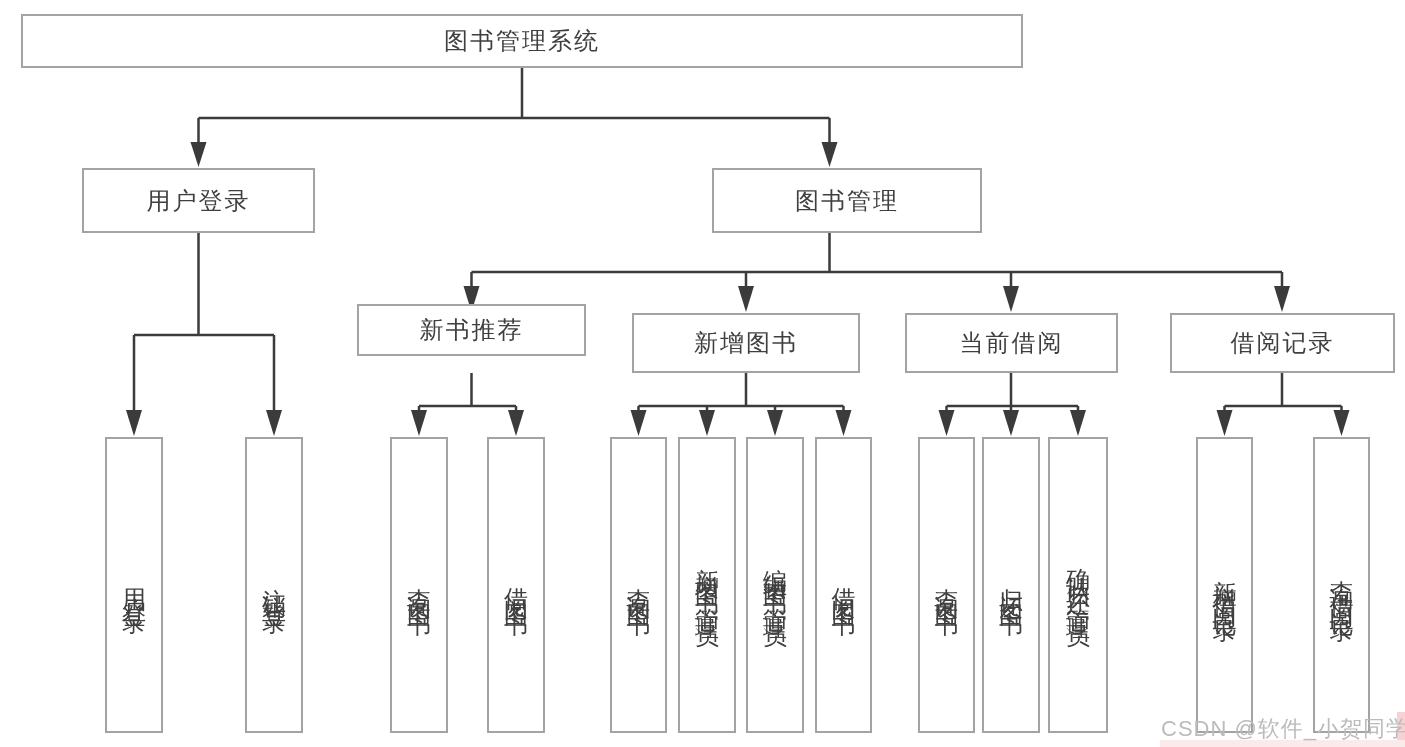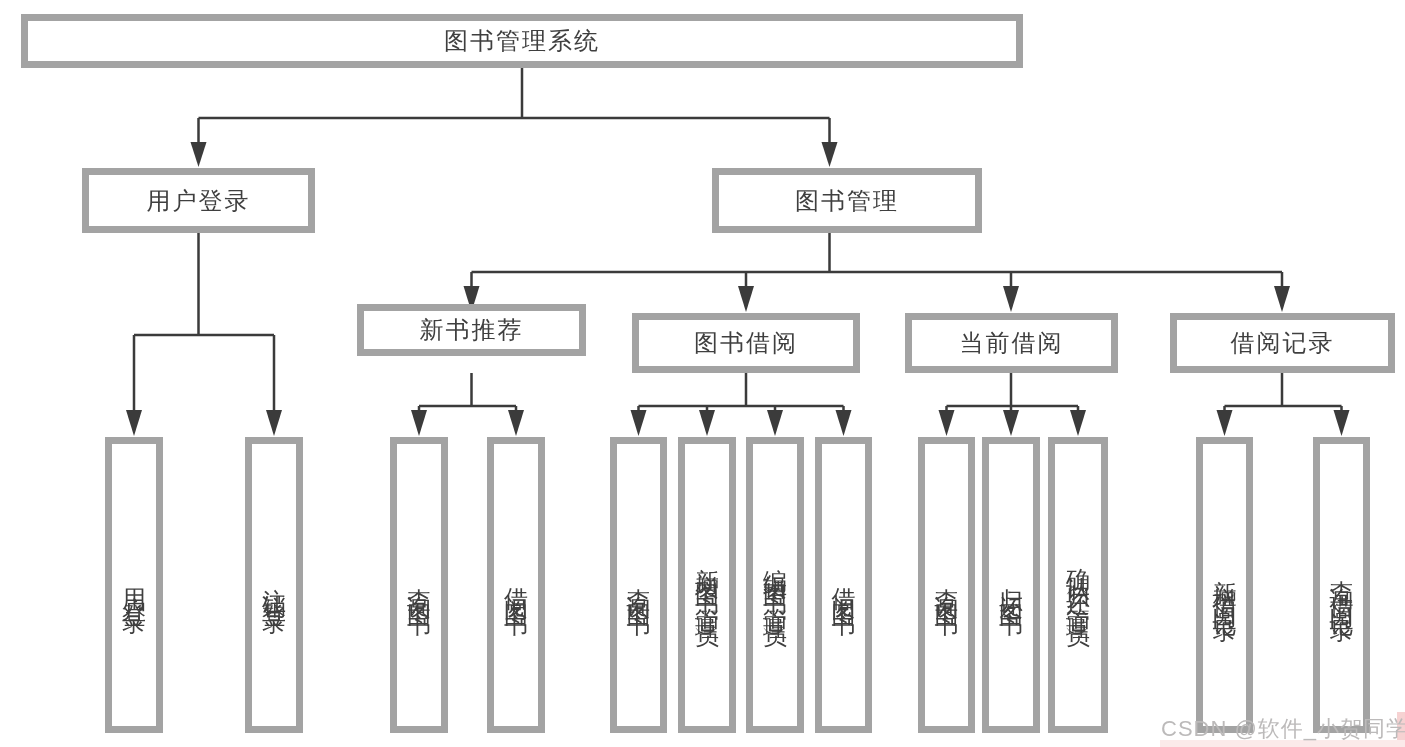--- a/index.html
+++ b/index.html
@@ -7,21 +7,21 @@
     position:relative;
     width:1405px;height:747px;
     background:#ffffff;
     font-family:"Liberation Sans","DejaVu Sans",sans-serif;
     overflow:hidden;
   }
   svg.connectors{position:absolute;left:0;top:0;z-index:1;}
   .box{
     position:absolute;
     box-sizing:border-box;
-    border:7px solid #a3a3a3;
+    border:2px solid #a3a3a3;
     background:#ffffff;
     display:flex;
     align-items:center;
     justify-content:center;
     z-index:2;
     color:#3f3f3f;
   }
   .box.h span{
     font-size:24px;
     letter-spacing:2px;
@@ -139,21 +139,21 @@
     <span>用户登录</span>
   </div>
   <div class="box h" style="left:712px;top:168px;width:270px;height:65px;">
     <span>图书管理</span>
   </div>
 
   <div class="box h" style="left:357px;top:304px;width:229px;height:52px;">
     <span>新书推荐</span>
   </div>
   <div class="box h" style="left:632px;top:313px;width:228px;height:60px;">
-    <span>图书借阅</span>
+    <span>新增图书</span>
   </div>
   <div class="box h" style="left:905px;top:313px;width:213px;height:60px;justify-content:center;">
     <span>当前借阅</span>
   </div>
   <div class="box h" style="left:1170px;top:313px;width:225px;height:60px;">
     <span>借阅记录</span>
   </div>
 
   <div class="box v" style="left:105px;top:437px;width:58px;height:296px;">
     <span>用户登录</span>

